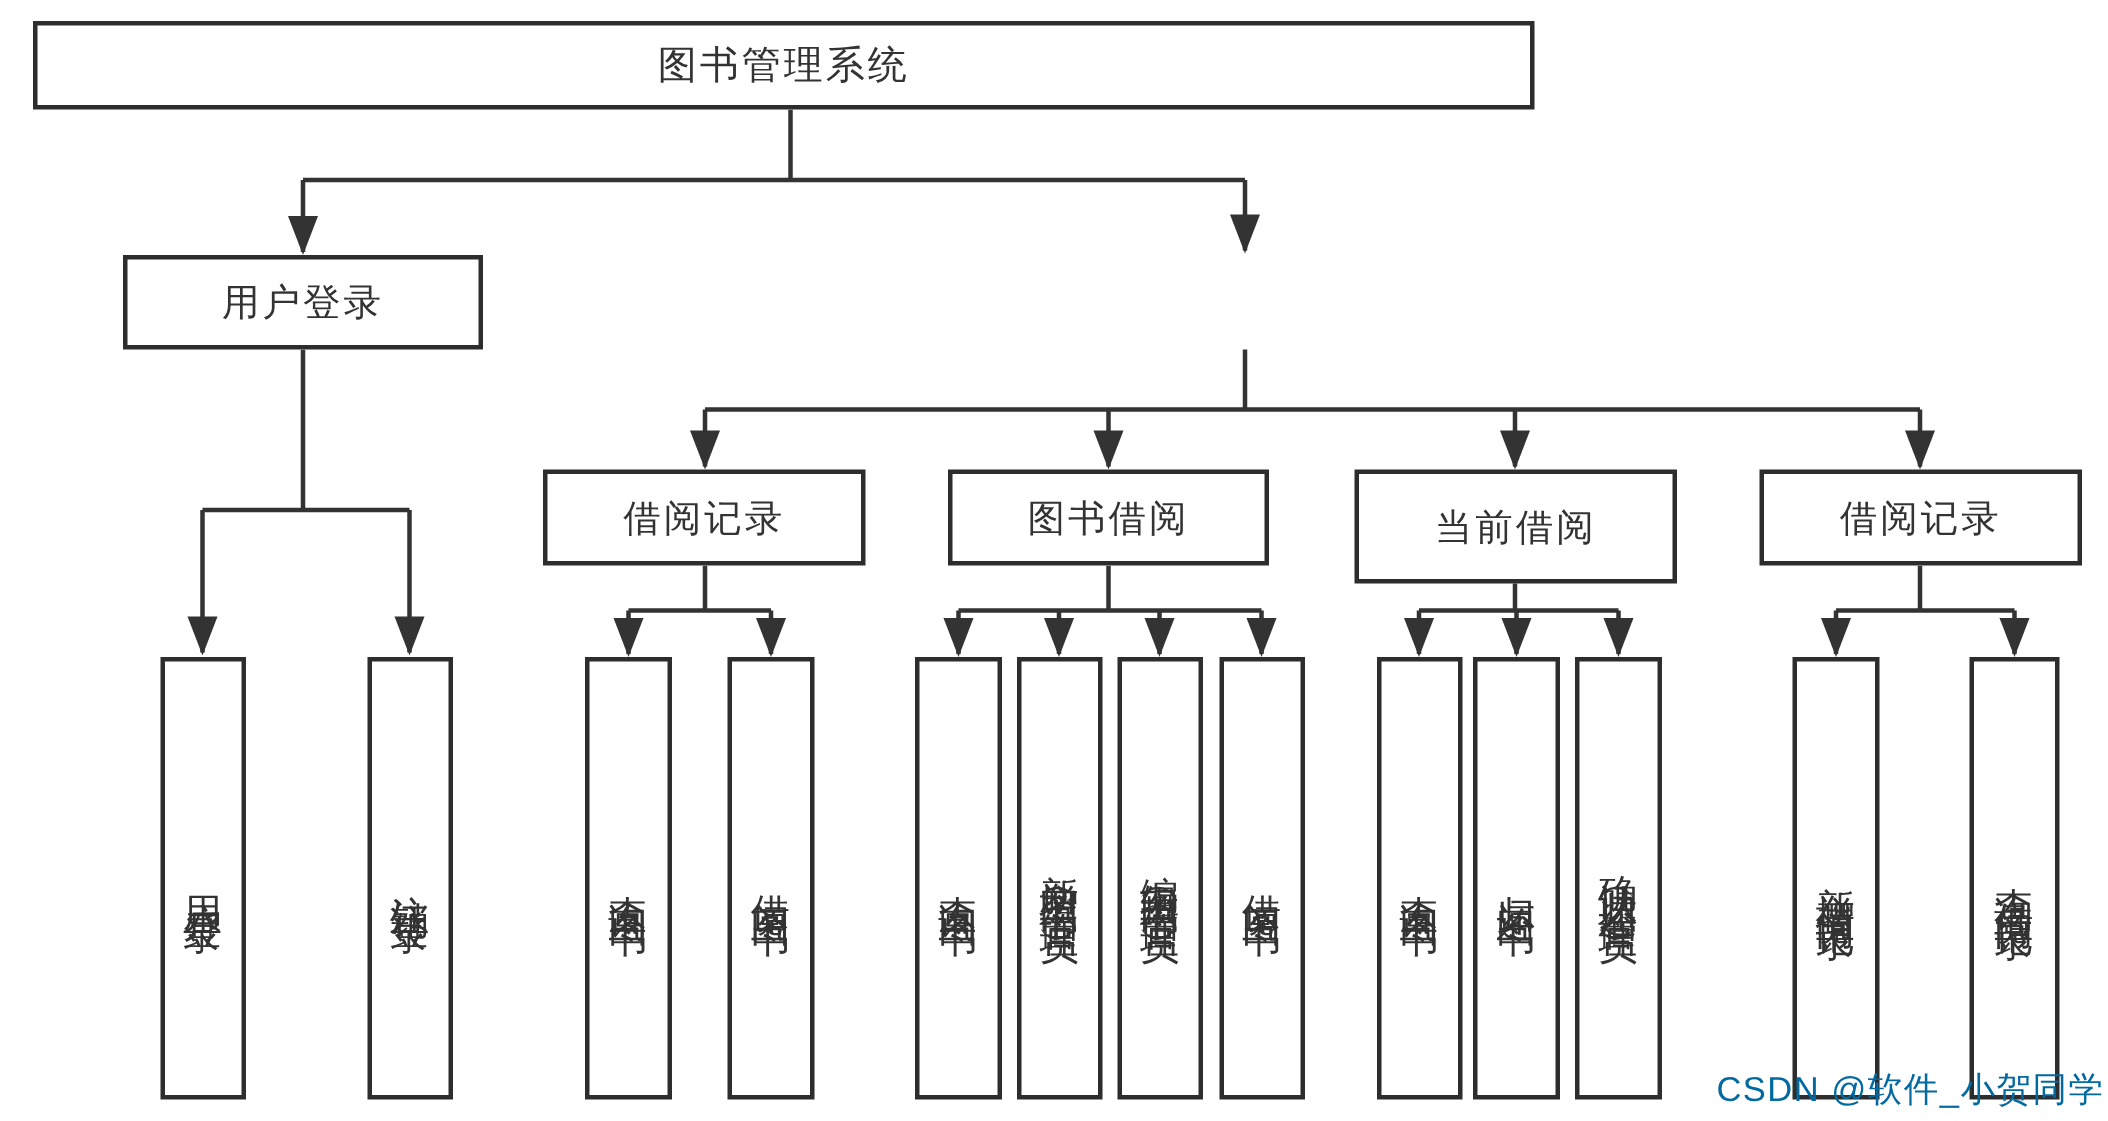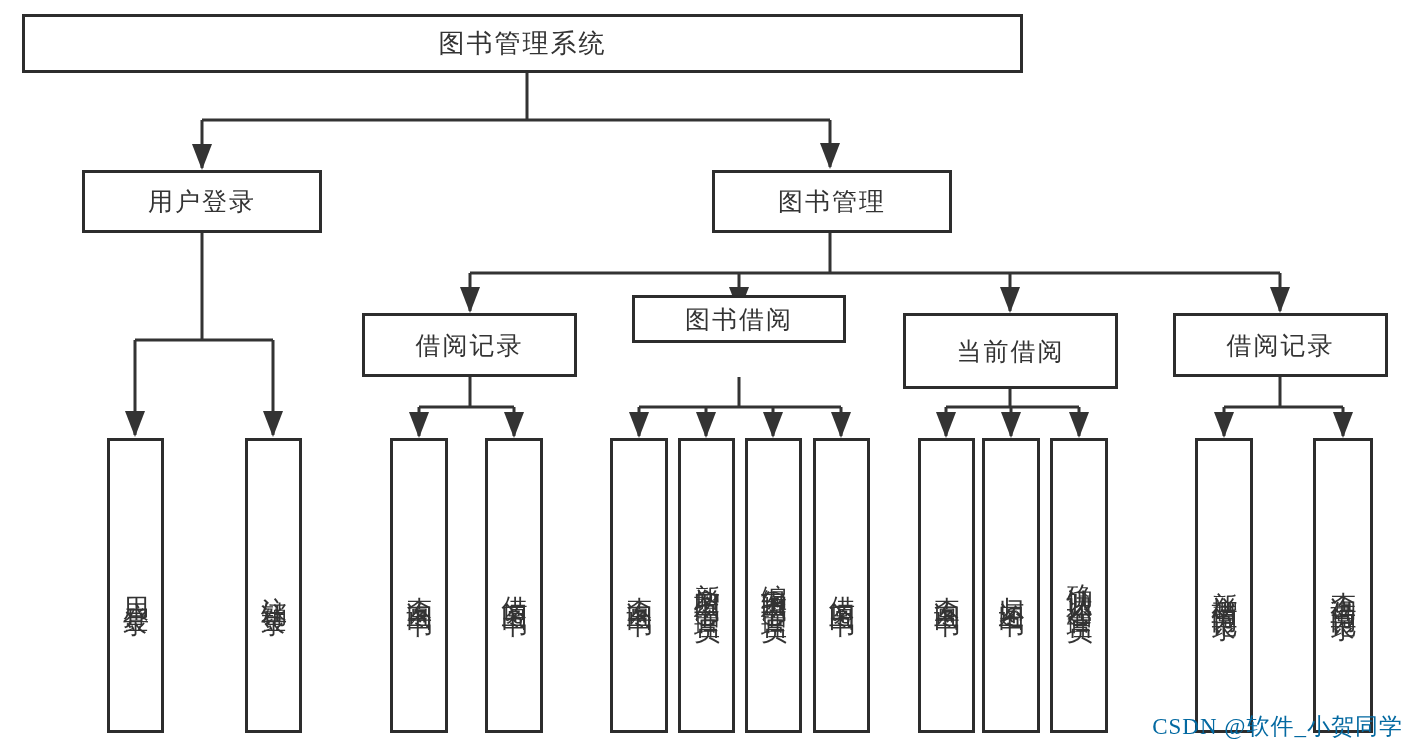--- a/index.html
+++ b/index.html
@@ -1,18 +1,18 @@
 <!DOCTYPE html>
 <html><head>
 <meta charset="utf-8">
 <style>
   html,body { margin:0; padding:0; background:#ffffff; }
   .canvas {
     position:relative; width:1405px; height:747px; background:#ffffff;
-    font-family:Liberation Serif, serif; color:#333333;
+    font-family:Liberation Sans, sans-serif; color:#333333;
     overflow:hidden;
     border-radius:22px;
   }
   .box {
     position:absolute; box-sizing:border-box; background:#ffffff;
     border:3px solid #2d2d2d; display:flex; align-items:center; justify-content:center;
   }
   .h-label { font-size:25px; letter-spacing:2px; white-space:nowrap; }
   .root-label { font-size:26px; }
   .v-text {
@@ -82,28 +82,25 @@
     </g>
   </svg>
 
   <div class="box" style="left:22px; top:14px; width:1001px; height:59px;">
     <span class="h-label root-label">图书管理系统</span>
   </div>
 
   <div class="box" style="left:82px; top:170px; width:240px; height:63px;">
     <span class="h-label">用户登录</span>
   </div>
-  <div class="box" style="left:712px; top:170px; width:240px; height:63px;">
-    <span class="h-label">图书管理</span>
-  </div>
 
   <div class="box" style="left:362px; top:313px; width:215px; height:64px;">
     <span class="h-label">借阅记录</span>
   </div>
-  <div class="box" style="left:632px; top:295px; width:214px; height:48px;">
+  <div class="box" style="left:632px; top:313px; width:214px; height:64px;">
     <span class="h-label">图书借阅</span>
   </div>
   <div class="box" style="left:903px; top:313px; width:215px; height:76px;">
     <span class="h-label">当前借阅</span>
   </div>
   <div class="box" style="left:1173px; top:313px; width:215px; height:64px;">
     <span class="h-label">借阅记录</span>
   </div>
 
   <div class="box" style="left:107px; top:438px; width:57px; height:295px;">

